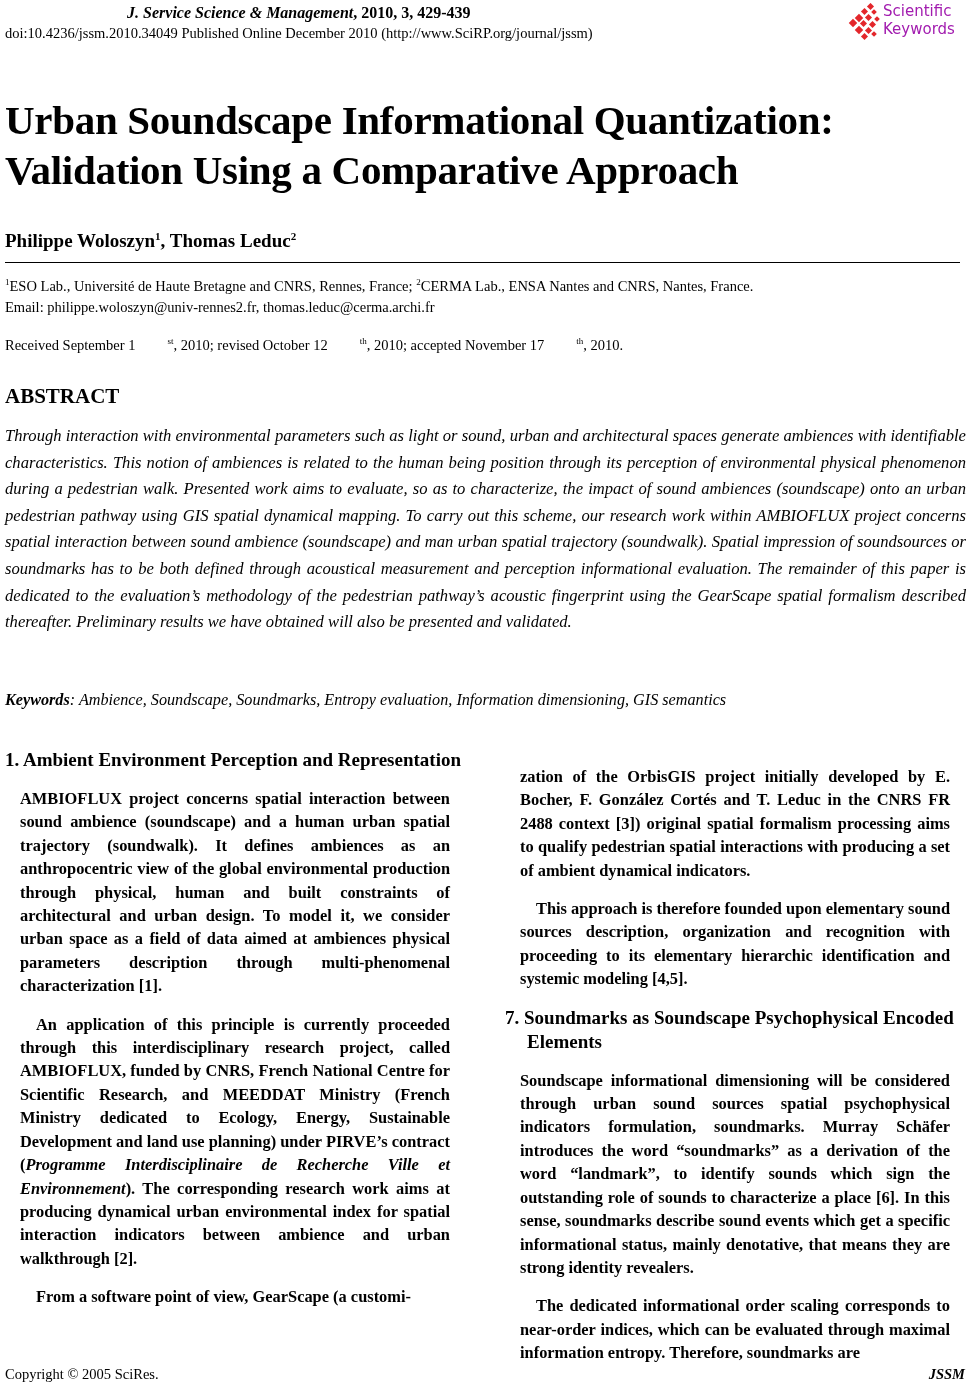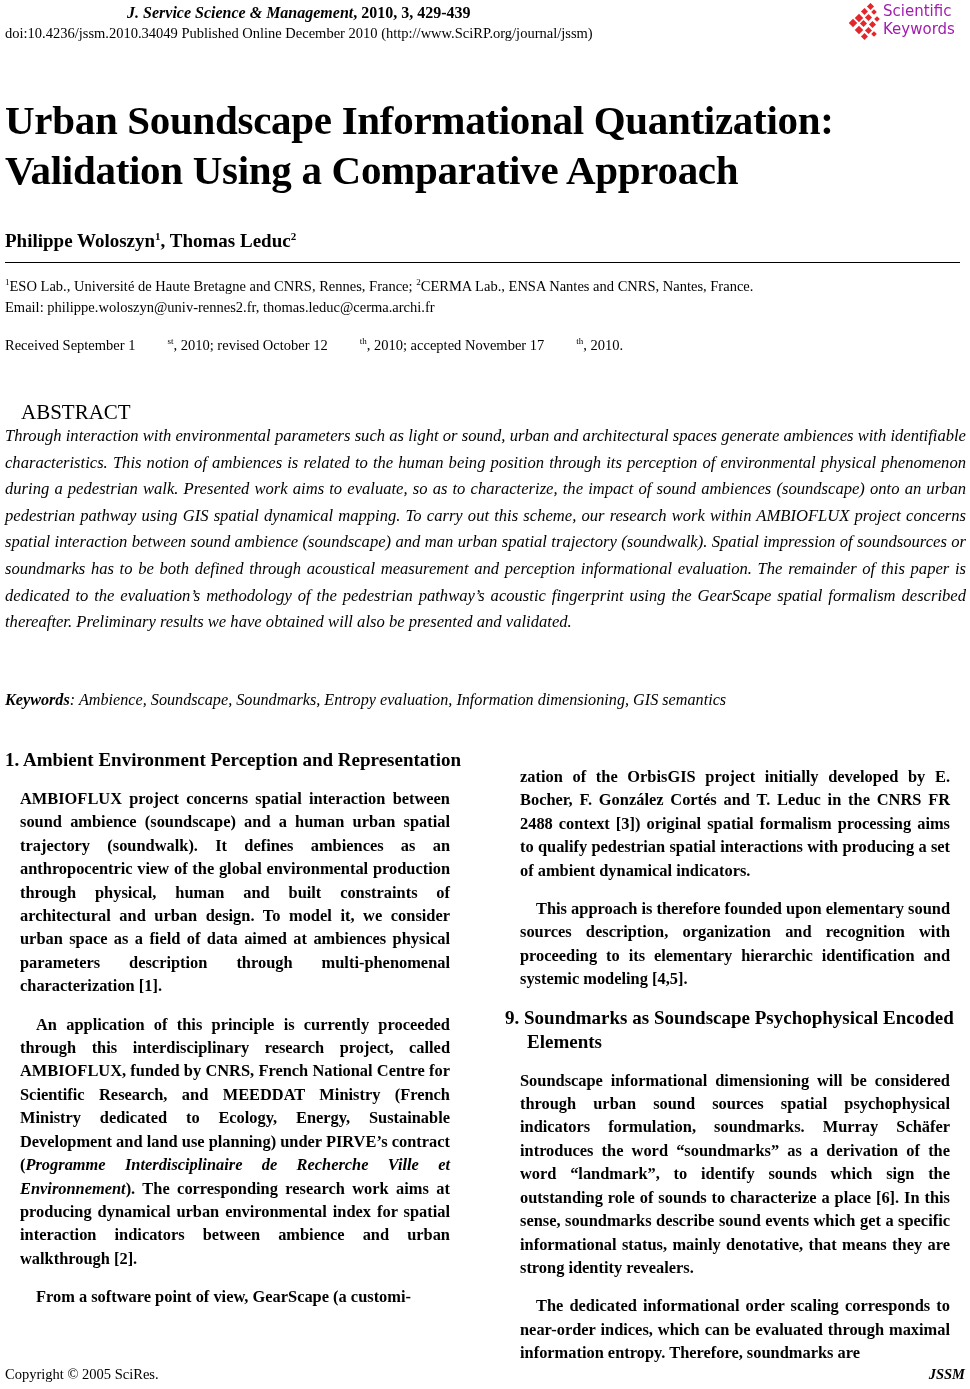--- a/index.html
+++ b/index.html
@@ -14,21 +14,21 @@
   .logo { position: absolute; right: 2px; top: 2px; width: 120px; height: 40px; }
   .logo-text { position: absolute; left: 35px; top: 0; font-family: "DejaVu Sans", sans-serif; font-size: 15px; line-height: 18px; color: #a21caf; }
   .title { position: absolute; left: 5px; top: 95px; width: 960px; font-size: 41px; line-height: 50px; font-weight: bold; letter-spacing: -0.3px; margin: 0; }
   .authors { position: absolute; left: 5px; top: 230px; font-size: 19px; font-weight: bold; }
   .authors sup { font-size: 11px; }
   .rule { position: absolute; left: 5px; top: 262px; width: 955px; height: 1px; background: #000; }
   .affil { position: absolute; left: 5px; top: 272px; width: 960px; font-size: 14.5px; line-height: 21px; }
   .affil sup { font-size: 9px; }
   .received { position: absolute; left: 5px; top: 336px; font-size: 14.5px; }
   .received sup { font-size: 9px; margin-left: 32px; }
-  .abstract-h { position: absolute; left: 5px; top: 384px; font-size: 21px; font-weight: normal; margin: 16px; }
+  .abstract-h { position: absolute; left: 5px; top: 384px; font-size: 21px; font-weight: bold; margin: 0; }
   .abstract { position: absolute; left: 5px; top: 423px; width: 961px; font-size: 16.6px; line-height: 26.6px; font-style: italic; text-align: justify; margin: 0; }
   .keywords { position: absolute; left: 5px; top: 691px; font-size: 16.2px; }
   .keywords .kl { font-weight: bold; font-style: italic; }
   .keywords .kv { font-style: italic; }
   .col { position: absolute; top: 748px; width: 460px; font-size: 16.4px; line-height: 23.4px; }
   .col-left { left: 5px; }
   .col-right { left: 505px; top: 750px; }
   .sec-h { font-size: 19px; font-weight: bold; line-height: 24px; margin: 0 0 10px 0; padding-left: 22px; text-indent: -22px; }
   .para { text-align: justify; margin: 15px; font-weight: bold; }
   .para.indent { text-indent: 16px; }
@@ -92,19 +92,19 @@
 <div class="col col-left">
   <h3 class="sec-h">1. Ambient Environment Perception and Representation</h3>
   <p class="para">AMBIOFLUX project concerns spatial interaction between sound ambience (soundscape) and a human urban spatial trajectory (soundwalk). It defines ambiences as an anthropocentric view of the global environmental production through physical, human and built constraints of architectural and urban design. To model it, we consider urban space as a field of data aimed at ambiences physical parameters description through multi-phenomenal characterization [1].</p>
   <p class="para indent"><span>An application of this principle is currently proceeded through this interdisciplinary research project, called AMBIOFLUX, funded by CNRS, French National Centre for Scientific Research, and MEEDDAT Ministry (French Ministry dedicated to Ecology, Energy, Sustainable Development and land use planning) under PIRVE’s contract (</span><i>Programme Interdisciplinaire de Recherche Ville et Environnement</i><span>). The corresponding research work aims at producing dynamical urban environmental index for spatial interaction indicators between ambience and urban walkthrough [2].</span></p>
   <p class="para indent">From a software point of view, GearScape (a customi-</p>
 </div>
 
 <div class="col col-right">
   <p class="para">zation of the OrbisGIS project initially developed by E. Bocher, F. González Cortés and T. Leduc in the CNRS FR 2488 context [3]) original spatial formalism processing aims to qualify pedestrian spatial interactions with producing a set of ambient dynamical indicators.</p>
   <p class="para indent">This approach is therefore founded upon elementary sound sources description, organization and recognition with proceeding to its elementary hierarchic identification and systemic modeling [4,5].</p>
-  <h3 class="sec-h">9. Soundmarks as Soundscape Psychophysical Encoded Elements</h3>
+  <h3 class="sec-h">7. Soundmarks as Soundscape Psychophysical Encoded Elements</h3>
   <p class="para">Soundscape informational dimensioning will be considered through urban sound sources spatial psychophysical indicators formulation, soundmarks. Murray Schäfer introduces the word “soundmarks” as a derivation of the word “landmark”, to identify sounds which sign the outstanding role of sounds to characterize a place [6]. In this sense, soundmarks describe sound events which get a specific informational status, mainly denotative, that means they are strong identity revealers.</p>
   <p class="para indent">The dedicated informational order scaling corresponds to near-order indices, which can be evaluated through maximal information entropy. Therefore, soundmarks are</p>
 </div>
 
 <div class="footer-left">Copyright © 2005 SciRes.</div>
 <div class="footer-right">JSSM</div>
 
 </body></html>

